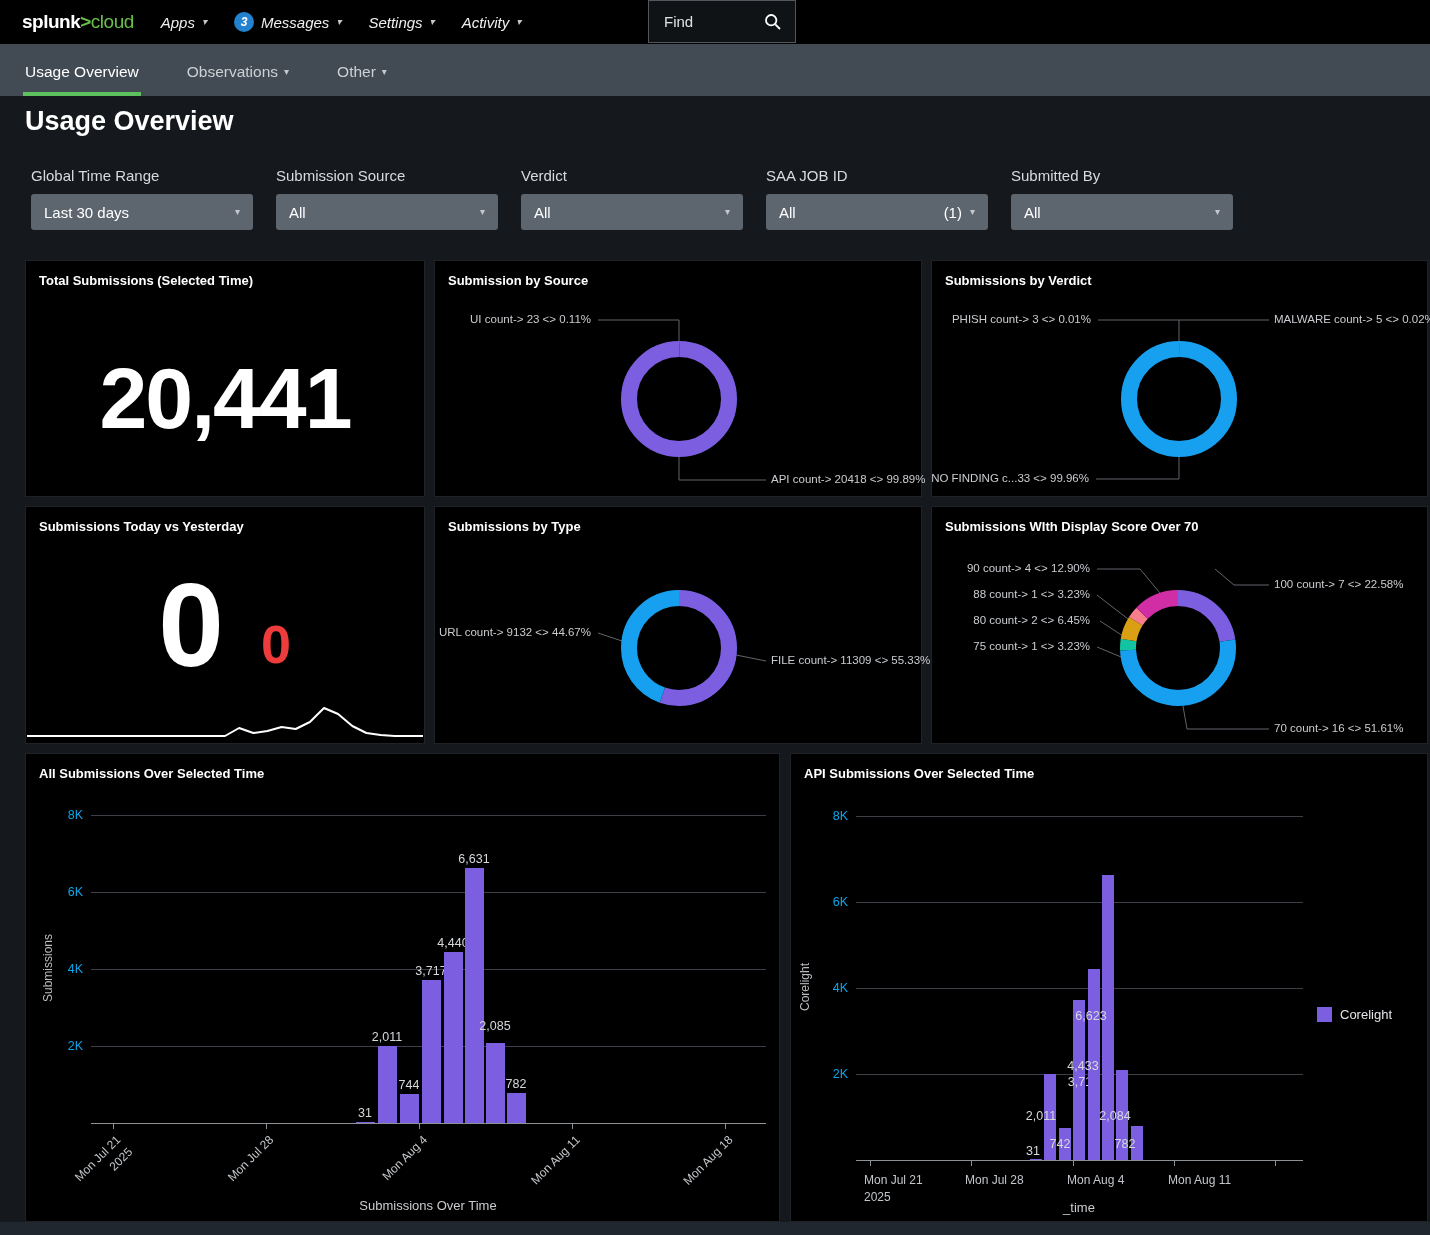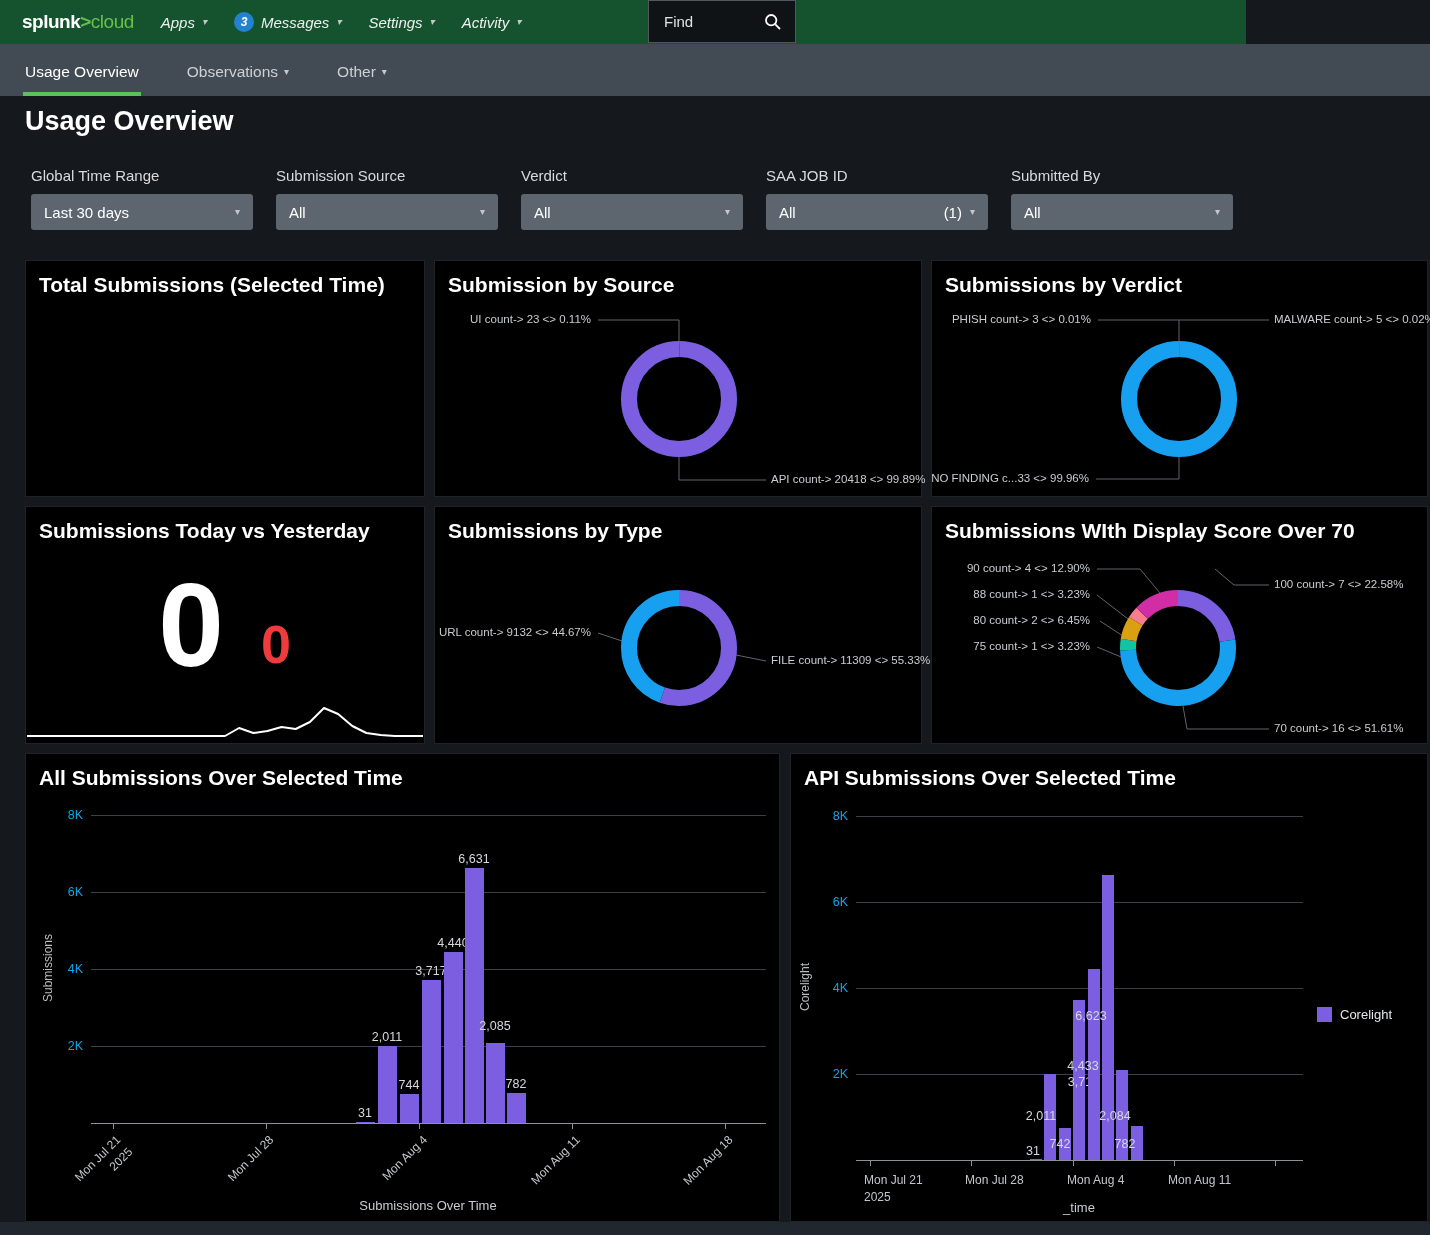--- a/index.html
+++ b/index.html
@@ -1,18 +1,18 @@
 <!DOCTYPE html>
 <html><head>
 <meta charset="utf-8">
 <style>
   html,body{margin:0;padding:0;}
   body{width:1430px;height:1235px;background:#15181c;font-family:"Liberation Sans",sans-serif;color:#e8eaec;position:relative;overflow:hidden;}
   
-  .topnav{position:absolute;left:0;top:0;width:1246px;height:44px;background:#14532d;display:flex;align-items:center;}
+  .topnav{position:absolute;left:0;top:0;width:1430px;height:44px;background:#000000;display:flex;align-items:center;}
   .logo{margin-left:22px;font-size:19px;font-weight:bold;color:#fff;letter-spacing:-.5px;white-space:nowrap;}
   .logo .gt{color:#6abf4b;}
   .logo .cloud{color:#6abf4b;font-weight:normal;}
   .nav-item{margin-left:27px;font-size:15px;color:#edeff1;display:flex;align-items:center;gap:7px;cursor:pointer;font-style:italic;}
   .badge{width:20px;height:20px;border-radius:50%;background:#2382d0;color:#fff;font-size:12px;font-weight:bold;display:flex;align-items:center;justify-content:center;}
   .caret{font-size:10px;color:#c4c8cc;line-height:1;}
   .findbox{position:absolute;left:648px;top:0;width:148px;height:43px;background:#0f1316;border:1px solid #51575d;box-sizing:border-box;display:flex;align-items:center;justify-content:space-between;padding:0 13px;}
   .findbox input{background:transparent;border:none;outline:none;color:#dfe2e5;font-size:15px;width:95px;font-family:Liberation Sans, sans-serif;}
   .findbox input::placeholder{color:#dfe2e5;opacity:1;}
   
@@ -22,21 +22,21 @@
   .tab.active::after{content:"";position:absolute;left:-2px;right:-2px;bottom:0;height:4px;background:#5cc05c;}
   
   .page-title{position:absolute;left:25px;top:106px;margin:0;font-size:27px;font-weight:bold;color:#fff;}
   .filters{position:absolute;left:31px;top:167px;display:flex;gap:23px;}
   .filter{width:222px;display:flex;flex-direction:column;}
   .filter-label{font-size:15px;color:#d8dbde;margin-bottom:10px;}
   .dropdown{height:36px;background:#5d666f;border-radius:3px;display:flex;align-items:center;justify-content:space-between;padding:0 13px;font-size:15px;color:#fff;cursor:pointer;}
   .dd-right{display:flex;align-items:center;gap:8px;}
   
   .panel{position:absolute;background:#000;border:1px solid #1f2226;box-sizing:border-box;}
-  .ptitle{position:absolute;left:13px;top:12px;font-size:21px;font-weight:bold;color:#fff;white-space:nowrap;}
+  .ptitle{position:absolute;left:13px;top:12px;font-size:13px;font-weight:bold;color:#fff;white-space:nowrap;}
   .total-val{position:absolute;left:0;width:100%;top:88px;text-align:center;font-size:86px;font-weight:bold;letter-spacing:-2px;color:#fff;}
   .today-val{position:absolute;left:80px;top:50px;width:170px;text-align:center;font-size:118px;font-weight:bold;color:#fff;}
   .yesterday-val{position:absolute;left:205px;top:106px;width:90px;text-align:center;font-size:54px;font-weight:bold;color:#ee3b3b;}
   .spark{position:absolute;left:1px;bottom:3px;}
   
   .leaders{position:absolute;left:0;top:0;pointer-events:none;}
   .leaders polyline{fill:none;stroke:#60656a;stroke-width:1;}
   .donut{position:absolute;}
   .callout{position:absolute;font-size:11.5px;color:#c9ccd0;white-space:nowrap;}
   .callout.r{text-align:right;}
@@ -147,20 +147,21 @@
         <span>All</span>
         <span class="dd-right">
           <span class="caret">▾</span>
         </span>
       </div>
   </div>
 </div>
 
 <div class="panel" style="left:25px;top:260px;width:400px;height:237px">
   <div class="ptitle">Total Submissions (Selected Time)</div>
+  <div class="total-val">20,441</div>
 </div>
 
 <div class="panel" style="left:434px;top:260px;width:488px;height:237px">
   <div class="ptitle">Submission by Source</div>
   <svg class="leaders" width="486" height="235">
     <polyline points="163,59 244,59 244,84"></polyline>
     <polyline points="244,196 244,219 331,219"></polyline>
   </svg>
   <svg class="donut" style="left:184px;top:78px" width="120" height="120" viewBox="0 0 120 120">
       <g transform="rotate(-90 60 60)">

